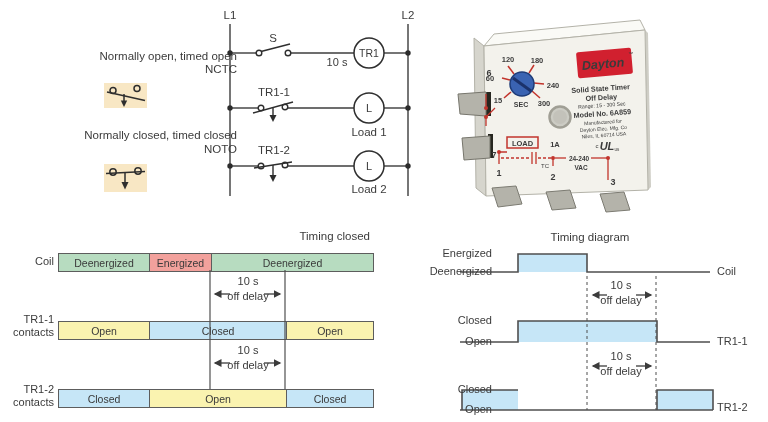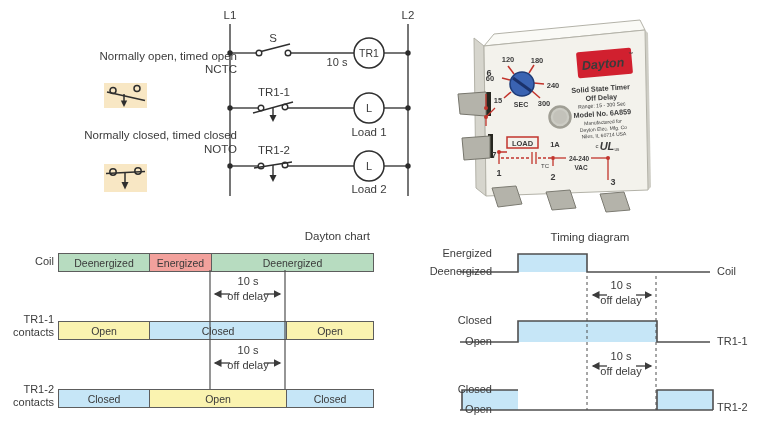--- a/index.html
+++ b/index.html
@@ -201,21 +201,21 @@
     <text x="49" y="168" font-size="9" font-weight="bold">1</text>
     <text x="103" y="172" font-size="9" font-weight="bold">2</text>
     <text x="163" y="177" font-size="9" font-weight="bold">3</text>
     <text x="147" y="140" font-size="6">c</text>
     <text x="157" y="142" font-size="11" font-weight="bold" font-style="italic">UL</text>
     <text x="167" y="143" font-size="4.5">us</text>
   </g>
 </svg>
 
 <div class="abs" style="left:0;top:225px;width:392px;height:197px;">
-  <div class="abs lbl ctr" style="left:60px;top:5px;width:310px;">Dayton chart</div>
+  <div class="abs lbl ctr" style="left:60px;top:5px;width:310px;">Timing closed</div>
 
   <div class="abs rowlbl" style="left:0;top:30px;">Coil</div>
   <div class="bar" style="top:28px;">
     <div class="seg" style="width: 28.66%; background: rgb(183, 220, 192);">Deenergized</div>
     <div class="seg" style="width: 19.75%; background: rgb(242, 161, 156);">Energized</div>
     <div class="seg" style="width: 51.59%; background: rgb(183, 220, 192);">Deenergized</div>
   </div>
 
   <div class="abs rowlbl" style="left:0;top:88px;">
     <div>TR1-1</div>

